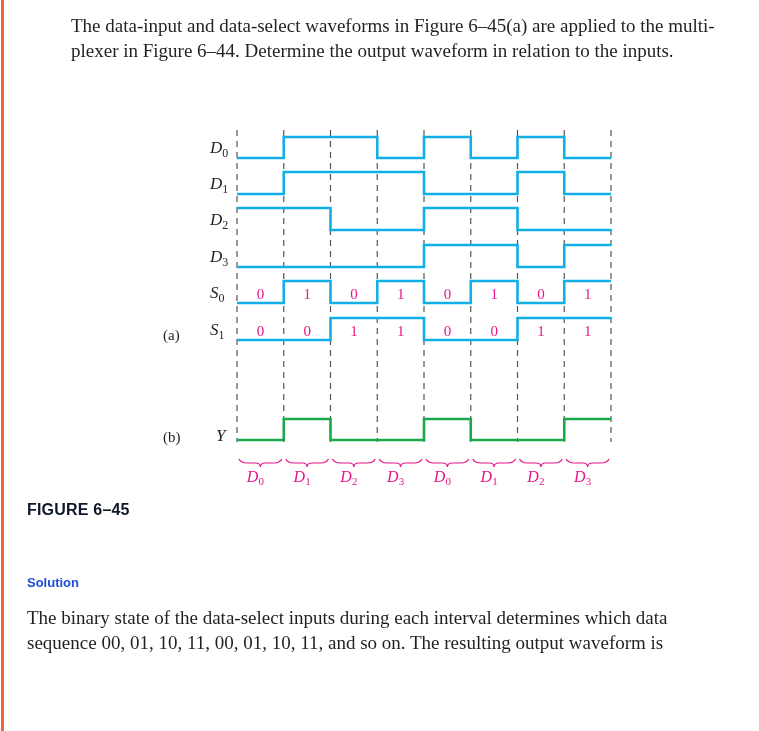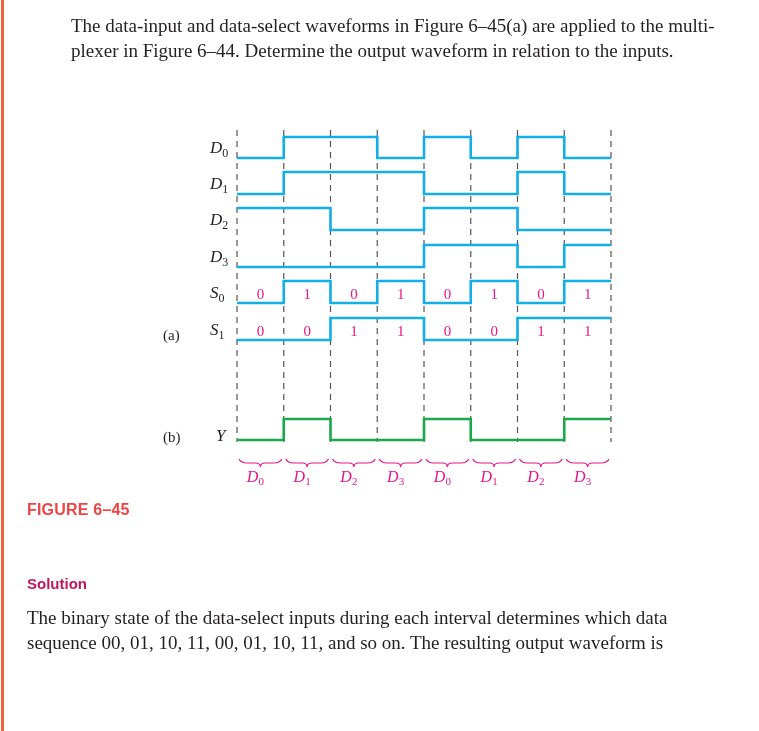--- a/index.html
+++ b/index.html
@@ -1,22 +1,22 @@
 <!DOCTYPE html>
 <html><head>
   <meta charset="utf-8">
   <style>
     html, body { margin: 0; padding: 0; background: #ffffff; }
     body { width: 759px; height: 731px; position: relative; overflow: hidden; font-family: "Liberation Serif", serif; color: #231f20; }
     .left-rule { position: absolute; left: 1px; top: 0; width: 3px; height: 731px; background: #f0643c; }
     .para { position: absolute; left: 27px; width: 718px; font-size: 19px; line-height: 25px; text-align: justify; text-align-last: left; }
     .p1 { top: 13px; margin-left: 44px; }
     .p2 { top: 605px; }
-    .fig-label { position: absolute; left: 27px; top: 501px; font-family: "Liberation Sans", sans-serif; font-weight: bold; font-size: 16px; color: #ef4444; letter-spacing: 0.2px; }
-    .solution-head { position: absolute; left: 27px; top: 575px; font-family: "Liberation Sans", sans-serif; font-weight: bold; font-size: 15px; color: #be185d; }
+    .fig-label { position: absolute; left: 27px; top: 501px; font-family: "Liberation Sans", sans-serif; font-weight: bold; font-size: 16px; color: #0f172a; letter-spacing: 0.2px; }
+    .solution-head { position: absolute; left: 27px; top: 575px; font-family: "Liberation Sans", sans-serif; font-weight: bold; font-size: 13px; color: #1d4ed8; }
     .watermark { position: absolute; left: 562px; top: 703px; font-family: "Liberation Sans", sans-serif; font-size: 13px; color: #8a8a8a; margin-top: 44px; }
     svg.diagram { position: absolute; left: 0; top: 0; }
     .sig-label { font-family: "Liberation Serif", serif; font-style: italic; font-size: 17px; fill: #231f20; }
     .sig-sub { font-family: "Liberation Serif", serif; font-style: normal; font-size: 12px; fill: #231f20; }
     .part-label { font-family: "Liberation Serif", serif; font-size: 15px; fill: #231f20; }
     .bit { font-family: "Liberation Serif", serif; font-size: 15px; fill: #e6178c; }
     .brace-label { font-family: "Liberation Serif", serif; font-style: italic; font-size: 16px; fill: #e6178c; }
     .brace-sub { font-style: normal; font-size: 11px; }
   </style>
 </head>

